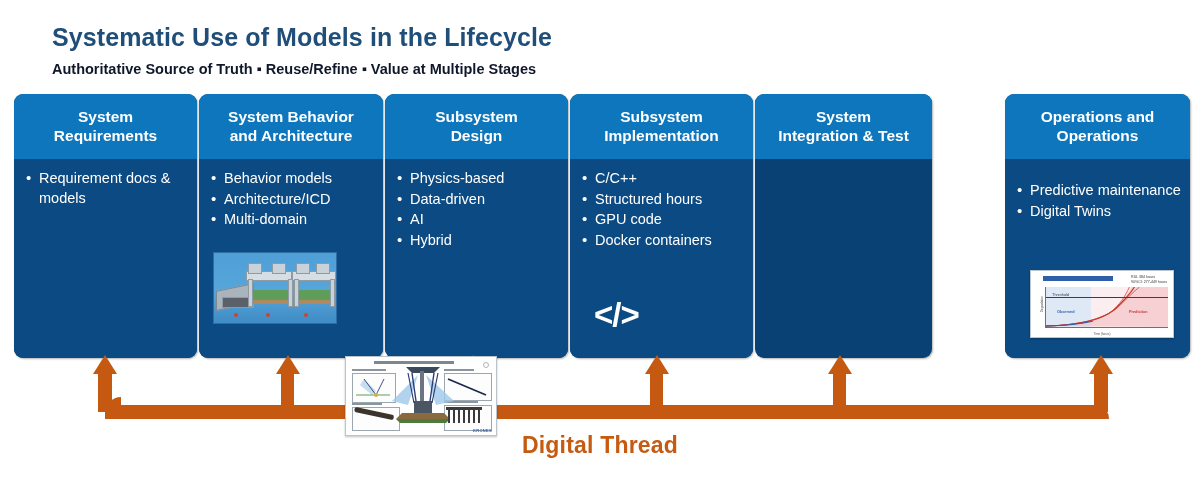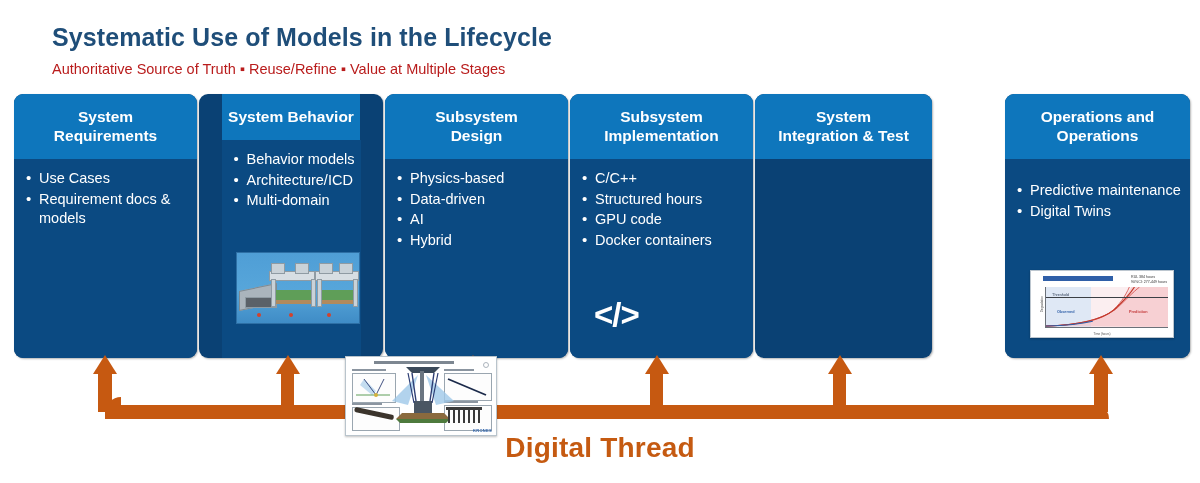--- a/index.html
+++ b/index.html
@@ -26,22 +26,22 @@
     font-size: 25px;
     font-weight: bold;
     color: #1F4E79;
     letter-spacing: 0.1px;
     line-height: 30px;
     white-space: nowrap;
   }
   #subtitle {
     margin-top: 8px;
     font-size: 14.5px;
-    font-weight: normal;
-    color: #b91c1c;
+    font-weight: bold;
+    color: #0f172a;
     line-height: 18px;
     white-space: nowrap;
   }
 
   
   #stages {
     position: absolute;
     left: 0;
     top: 94px;
     width: 1064px;
@@ -288,21 +288,21 @@
     top: 352px;
     width: 1200px;
     height: 75px;
   }
   #thread-label {
     position: absolute;
     left: 0;
     top: 432px;
     width: 1200px;
     text-align: center;
-    font-size: 28px;
+    font-size: 23px;
     font-weight: bold;
     color: #C55A11;
     letter-spacing: 0.2px;
   }
 </style>
 </head>
 <body>
 
 <div id="header">
   <div id="title">Systematic Use of Models in the Lifecycle</div>
@@ -311,29 +311,29 @@
 
 <div id="stages">
 
   <div class="stage" style="left:14px; width:183px;">
     <div class="stage-head">
       <span class="hl">System</span>
       <span class="hl">Requirements</span>
     </div>
     <div class="stage-body">
       <ul class="bullets">
-        <li class="dot">Use Cases</li>
         <li class="dot">Requirement docs &amp; models</li>
       </ul>
     </div>
   </div>
 
-  <div class="stage" style="left:199px; width:184px;align-items:center;">
+  <div class="stage" style="left:199px; width:184px;">
     <div class="stage-head">
       <span class="hl">System Behavior</span>
+      <span class="hl">and Architecture</span>
     </div>
     <div class="stage-body">
       <ul class="bullets">
         <li class="dot">Behavior models</li>
         <li class="dot">Architecture/ICD</li>
         <li class="dot">Multi-domain</li>
       </ul>
 
       <div class="art" id="art-cad">
         <div class="belt mach" style="left:2px; top:34px; width:36px; height:18px; transform:skewY(-12deg);"></div>

